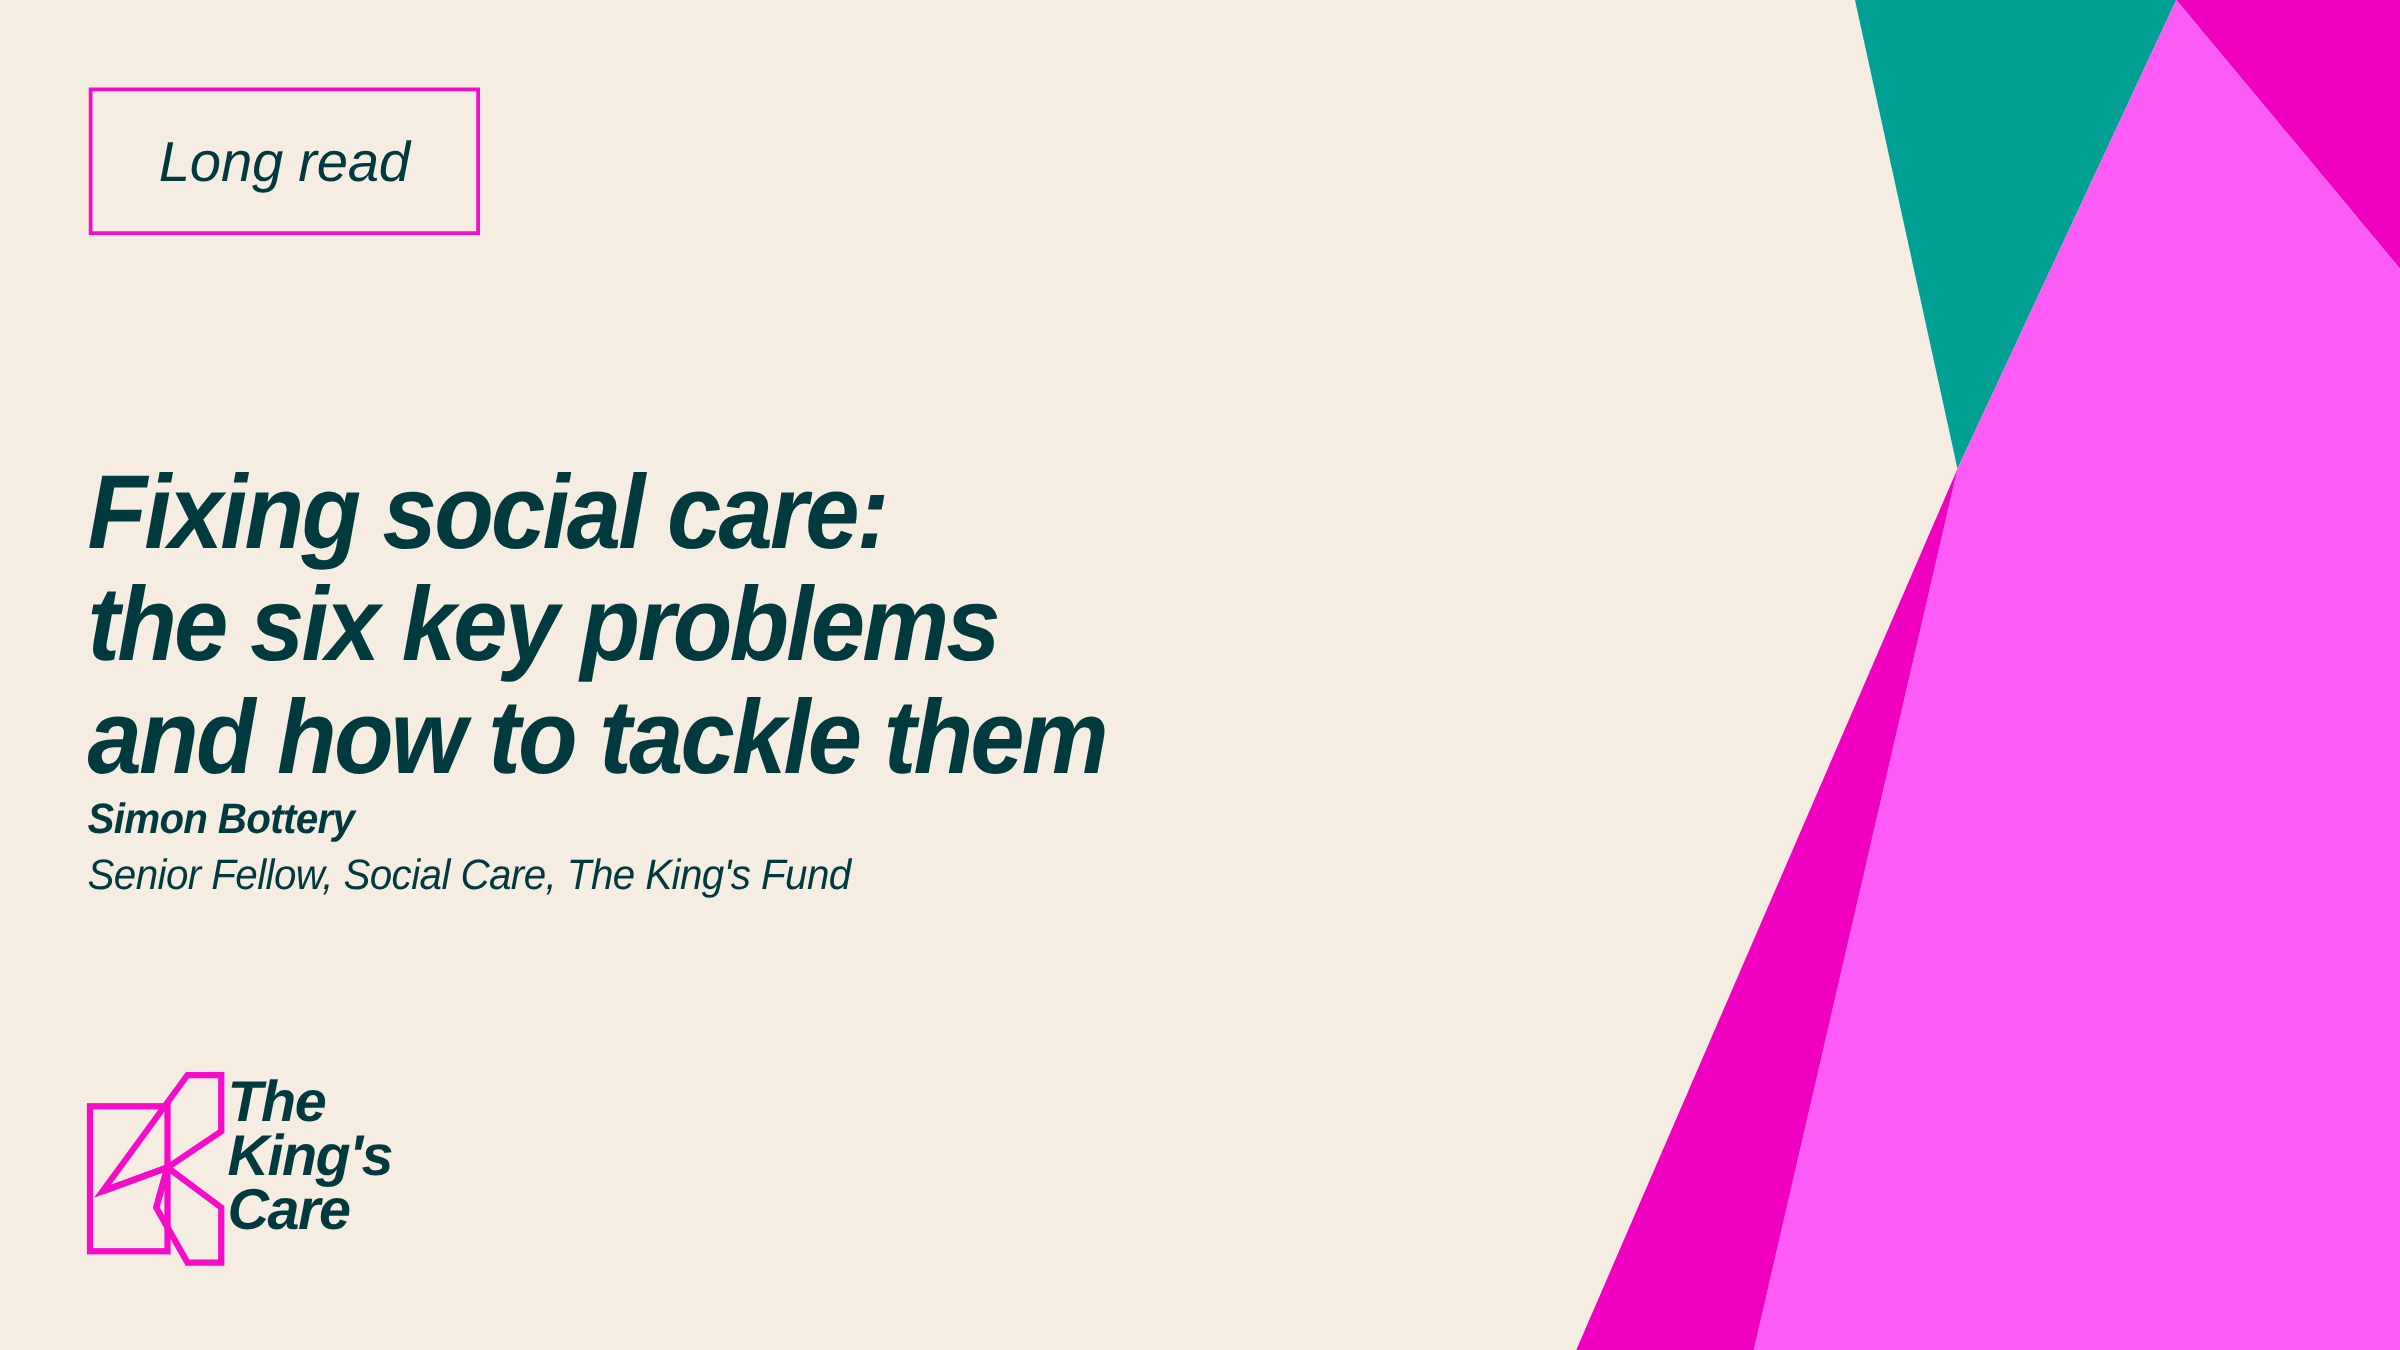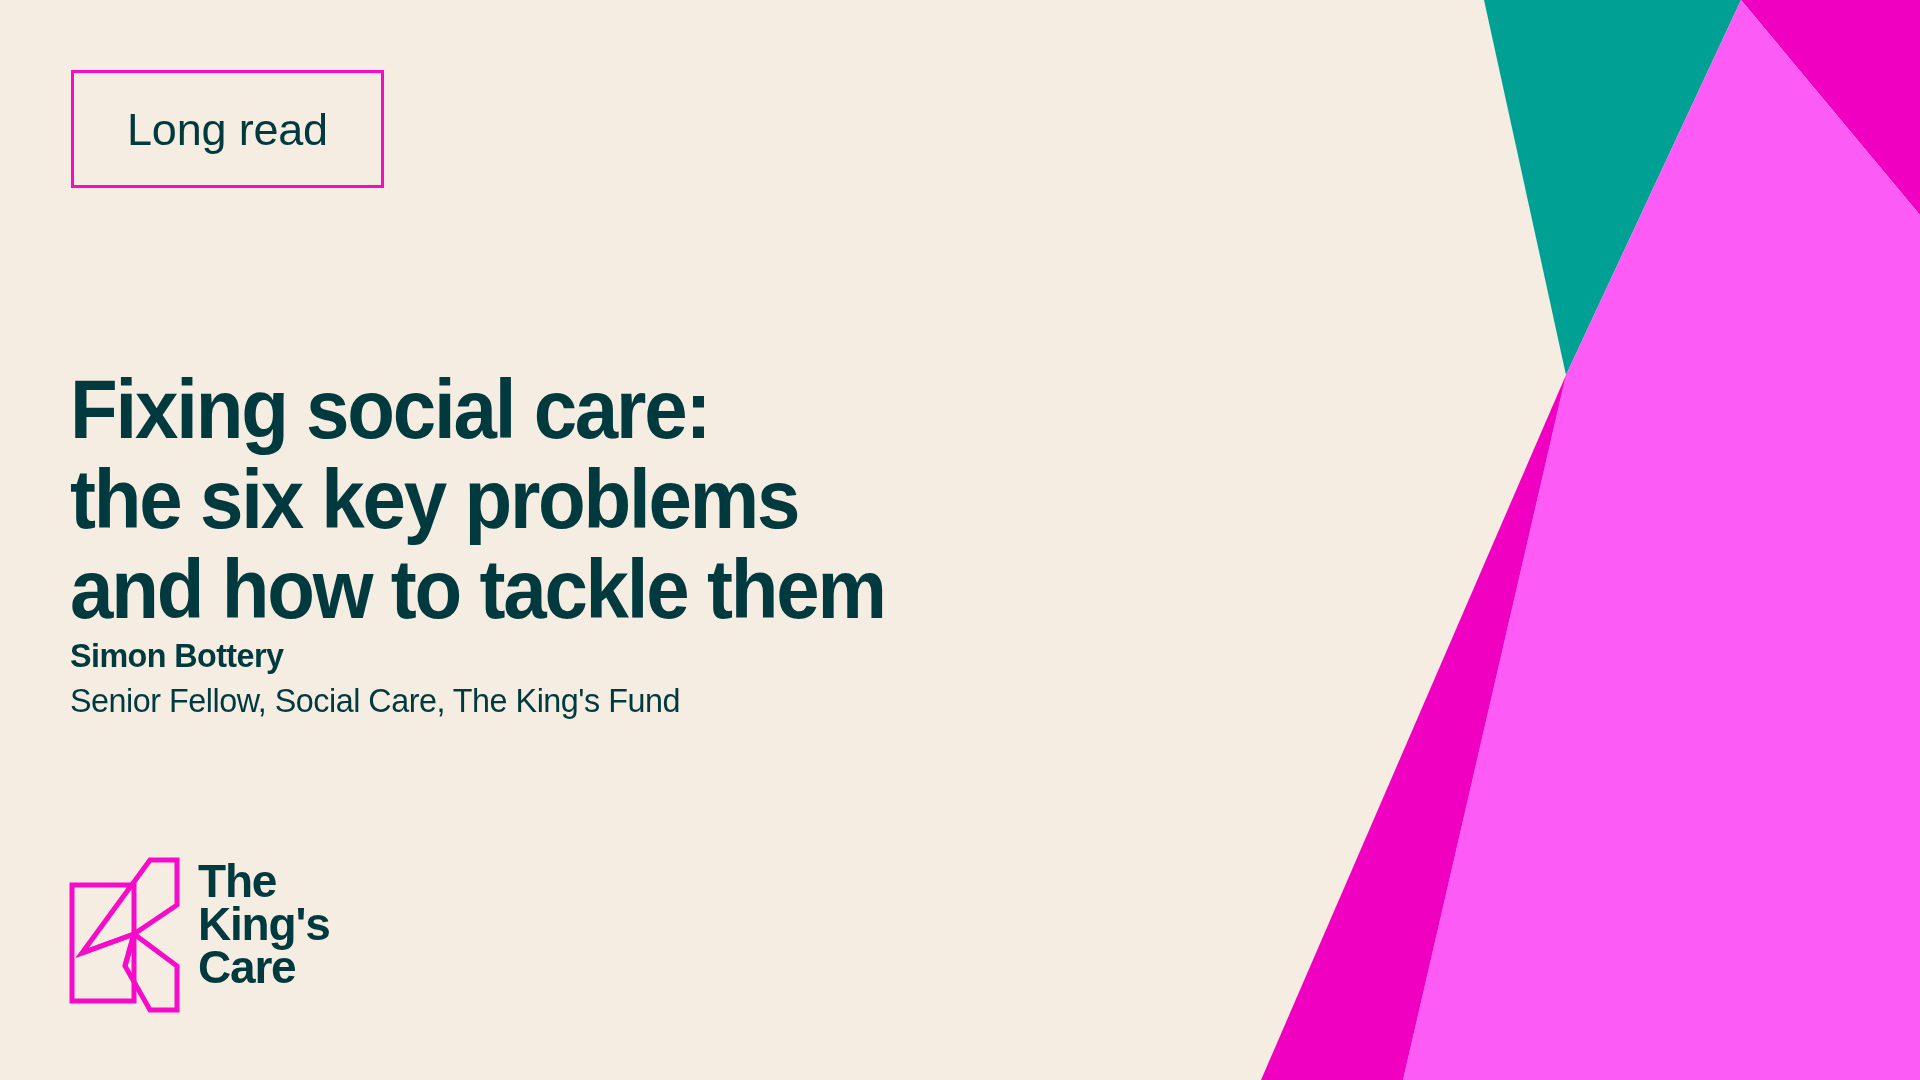--- a/index.html
+++ b/index.html
@@ -31,20 +31,21 @@
     display: block;
   }
 
   
   #content {
     position: absolute;
     left: 0;
     top: 0;
     width: 1100px;
     height: 1080px;
+    font-style: italic;
   }
 
   
   #badge {
     position: absolute;
     left: 71px;
     top: 70px;
     width: 313px;
     height: 118px;
     box-sizing: border-box;
@@ -104,21 +105,21 @@
     white-space: nowrap;
   }
 
   
   #logo {
     position: absolute;
     left: 68px;
     top: 856px;
     display: flex;
     align-items: flex-start;
-    gap: 18px;
+    gap: 2px;
   }
   #logo-mark { display: block; }
   #logo-wordmark {
     display: block;
     margin-top: 4px;
   }
   #logo-wordmark .wm-line {
     display: block;
     color: #00393E;
     font-weight: 700;

